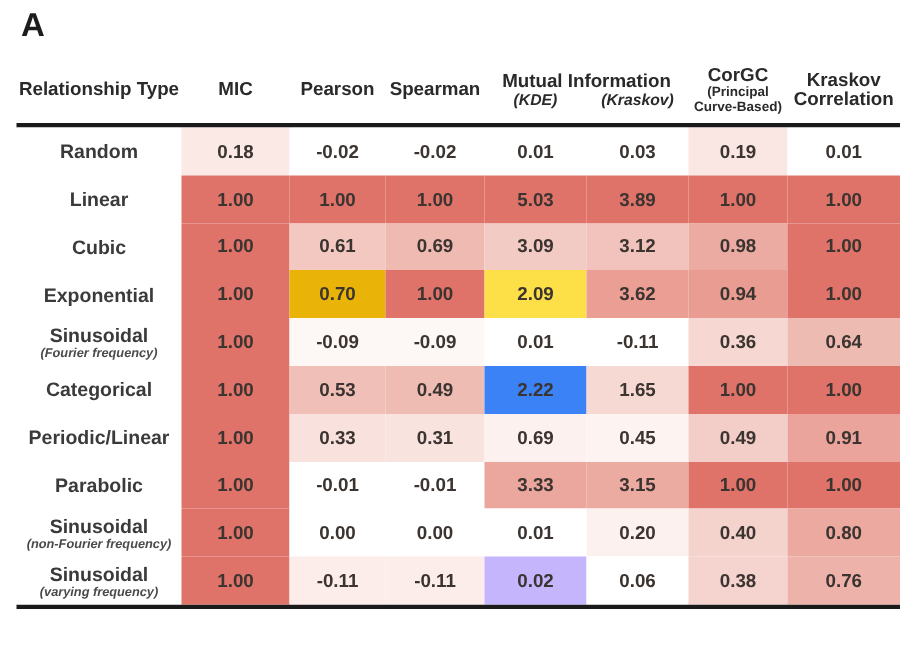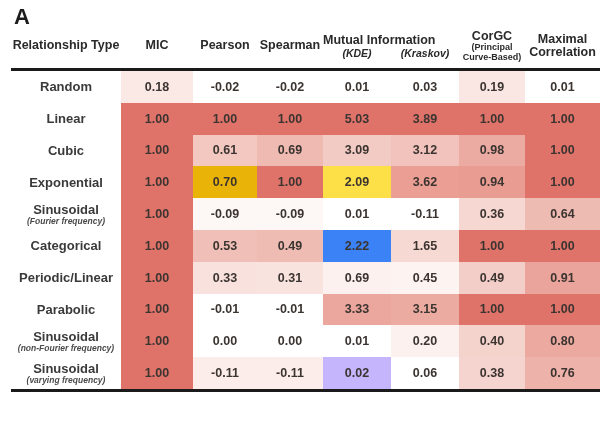--- a/index.html
+++ b/index.html
@@ -7,35 +7,35 @@
     width:611px;height:431px;overflow:hidden;
     font-family:"Liberation Sans","DejaVu Sans",sans-serif;
     color:#333;
     -webkit-font-smoothing:antialiased;
   }
   .figure{position:relative;width:611px;height:431px;background:#fff;}
   .panel-label{
     position:absolute;left:14px;top:4px;
     font-size:22px;font-weight:bold;color:#1c1c1c;letter-spacing:.5px;
   }
-  .tbl{position:absolute;left:11px;top:24px;width:589px;}
+  .tbl{position:absolute;left:11px;top:38px;width:589px;}
   
   .hdr{
     display:grid;
     grid-template-columns:110px 72px 64px 66px 136px 66px 75px;
     align-items:center;
     height:44px;
     border-bottom:3px solid #1a1a1a;
   }
   .h-cell{
     text-align:center;font-weight:bold;font-size:12.5px;color:#2a2a2a;
     line-height:1.05;
   }
   .mi-group{display:flex;flex-direction:column;align-items:stretch;}
-  .mi-title{text-align:left;font-weight:bold;font-size:12.5px;color:#2a2a2a;}
+  .mi-title{text-align:center;font-weight:bold;font-size:12.5px;color:#2a2a2a;}
   .mi-subs{display:flex;}
   .mi-subs span{
     flex:1;text-align:center;font-weight:bold;font-style:italic;
     font-size:10.5px;color:#2a2a2a;
   }
   .h-sub{display:block;font-size:9px;font-weight:bold;line-height:1.1;}
   
   .body{border-bottom:3px solid #1a1a1a;}
   .row{
     display:grid;
@@ -71,21 +71,21 @@
           <span>(KDE)</span>
           <span>(Kraskov)</span>
         </div>
       </div>
       <div class="h-cell">
         <span>CorGC</span>
         <span class="h-sub">(Principal</span>
         <span class="h-sub">Curve-Based)</span>
       </div>
       <div class="h-cell">
-        <span>Maximal</span><br>
+        <span>Kraskov</span><br>
         <span>Correlation</span>
       </div>
     </div>
     <div class="body" id="tbl-body">
         <div class="row">
           <div class="row-label">
             <span>Random</span>
           </div>
           <div class="cell" style="background: rgb(251, 233, 230);">0.18</div>
           <div class="cell" style="background: rgb(255, 255, 255);">-0.02</div>

